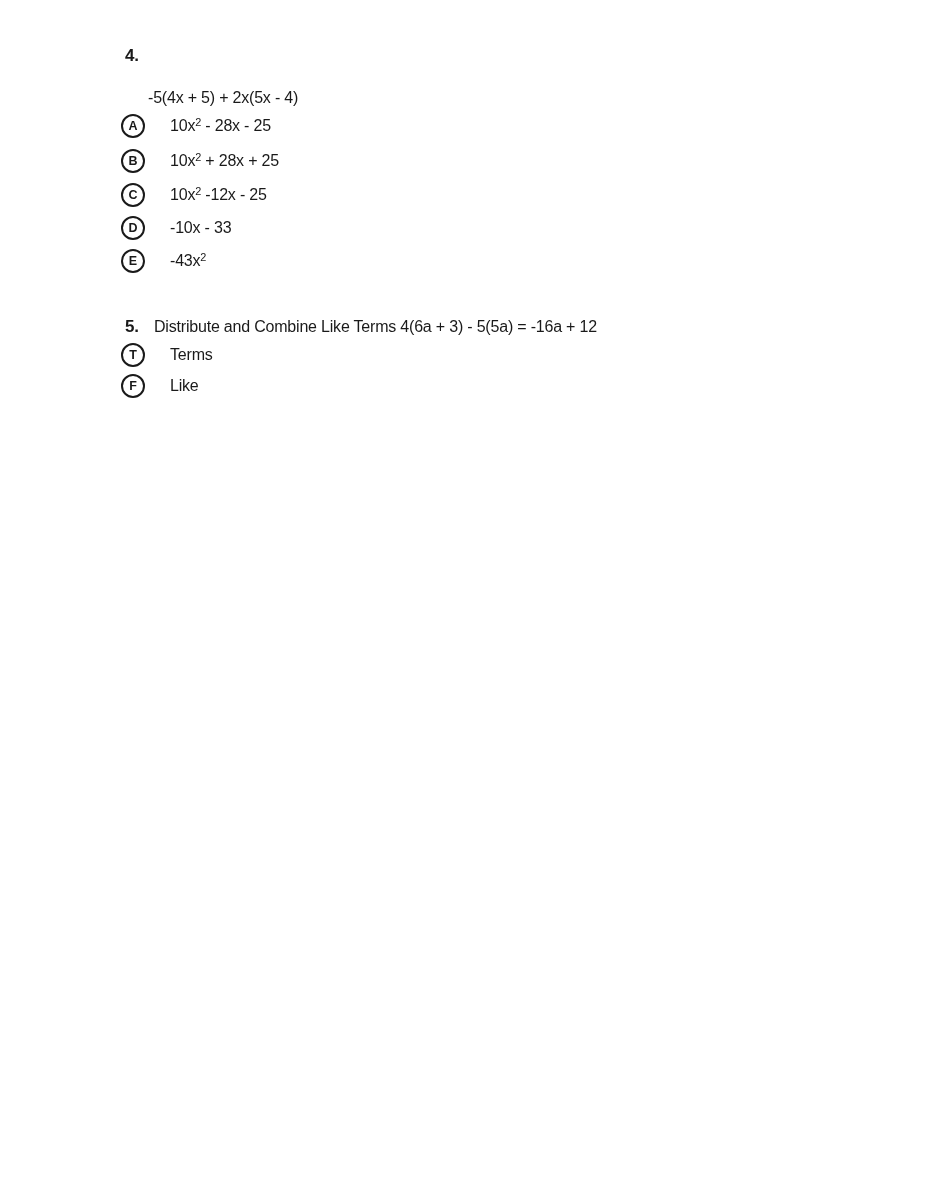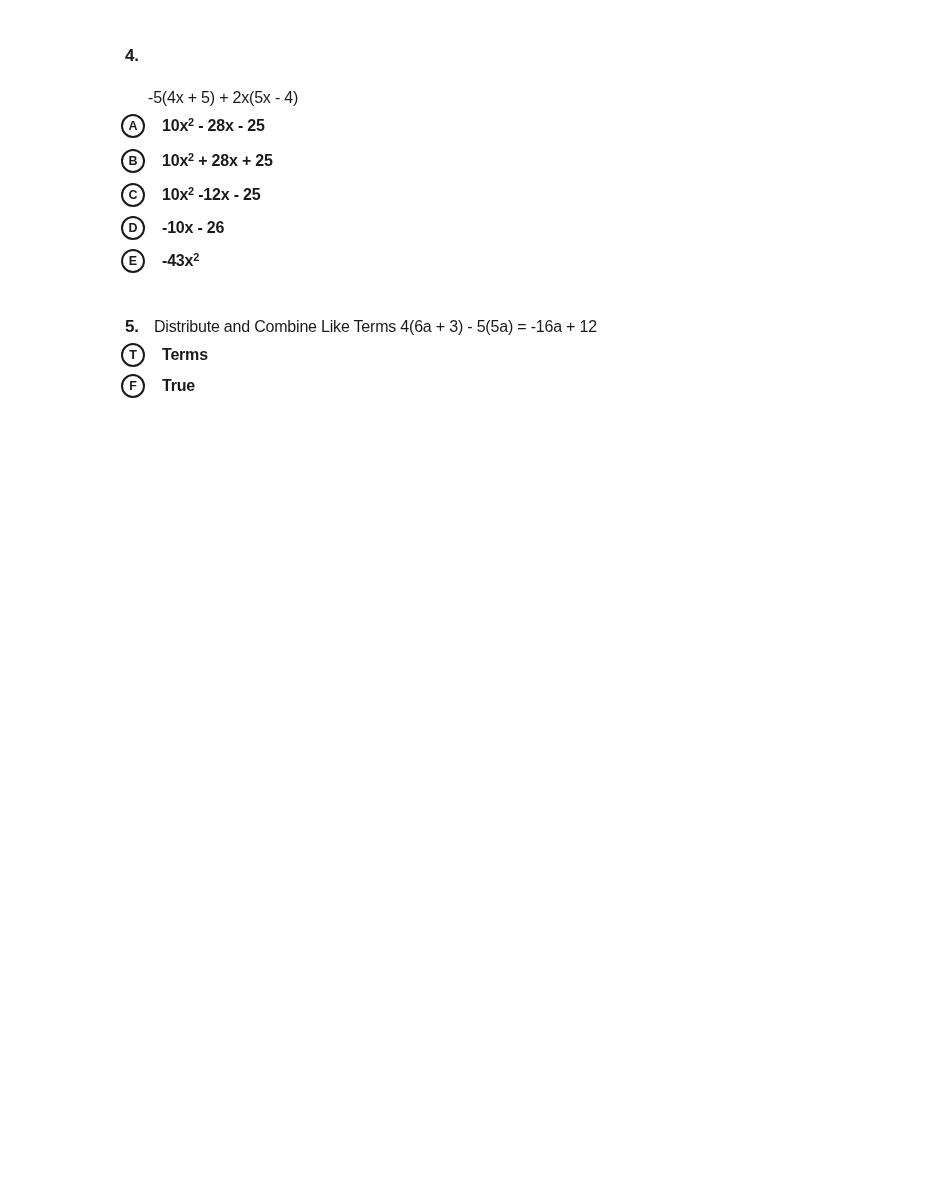--- a/index.html
+++ b/index.html
@@ -59,25 +59,24 @@
       background: #ffffff;
       display: flex;
       align-items: center;
       justify-content: center;
       font-weight: 700;
       font-size: 12.5px;
       line-height: 1;
       padding-top: 1px;
     }
     .choice-text {
-      margin-left: 17px;
+      margin-left: 25px;
       font-size: 16px;
       line-height: 22px;
       letter-spacing: -0.2px;
-      font-weight: bold;
     }
     sup {
       font-size: 0.68em;
       line-height: 0;
       vertical-align: baseline;
       position: relative;
       top: -0.45em;
     }
   </style>
 </head>
@@ -101,36 +100,36 @@
     <span class="choice-text">10x<sup>2</sup> + 28x + 25</span>
   </div>
 
   <div class="choice" style="left:121px; top:183px;">
     <span class="bubble">C</span>
     <span class="choice-text">10x<sup>2</sup> -12x - 25</span>
   </div>
 
   <div class="choice" style="left:121px; top:216px;">
     <span class="bubble">D</span>
-    <span class="choice-text">-10x - 26</span>
+    <span class="choice-text">-10x - 33</span>
   </div>
 
   <div class="choice" style="left:121px; top:249px;">
     <span class="bubble">E</span>
     <span class="choice-text">-43x<sup>2</sup></span>
   </div>
 
   <div class="qheader" style="left:125px; top:316px;">
     <span class="qnum">5.</span>
     <span class="qtitle">Distribute and Combine Like Terms 4(6a + 3) - 5(5a) = -16a + 12</span>
   </div>
 
   <div class="choice" style="left:121px; top:343px;">
     <span class="bubble">T</span>
     <span class="choice-text">Terms</span>
   </div>
 
   <div class="choice" style="left:121px; top:374px;">
     <span class="bubble">F</span>
-    <span class="choice-text">True</span>
+    <span class="choice-text">Like</span>
   </div>
 
 </div>
 
 </body></html>

